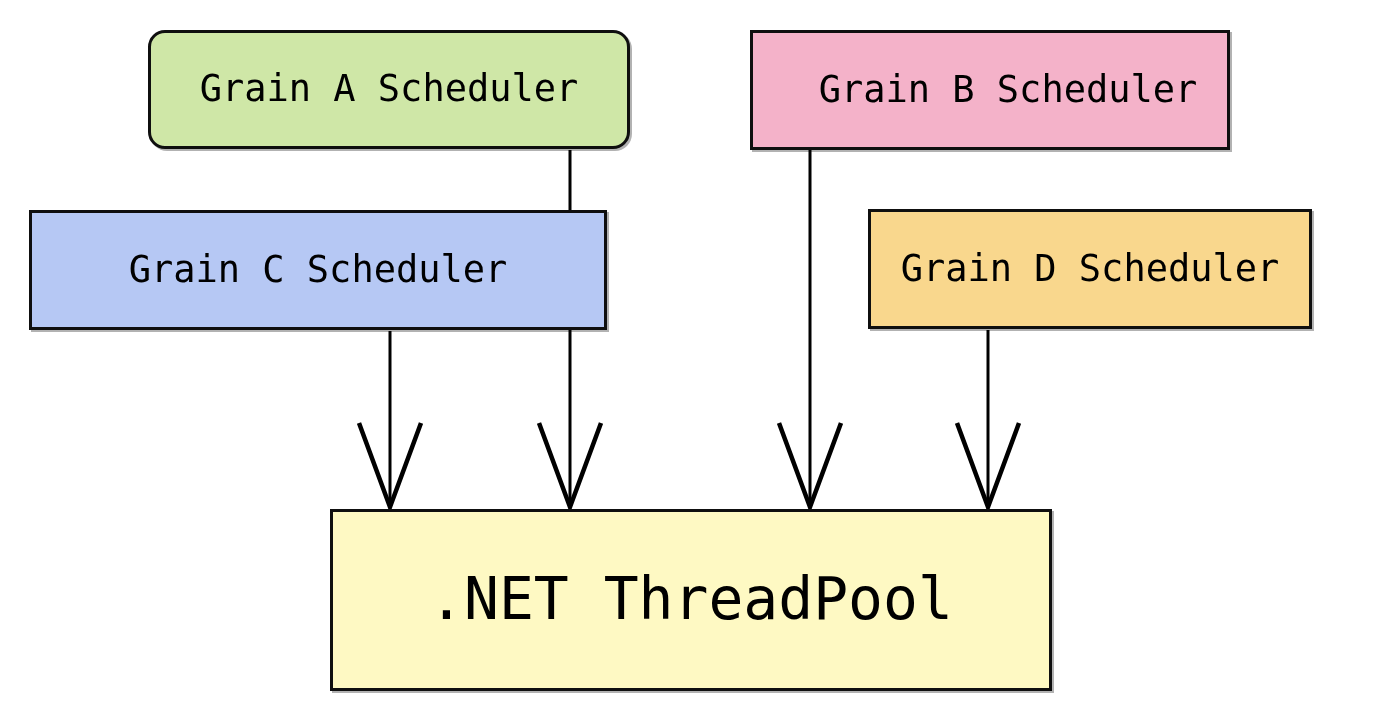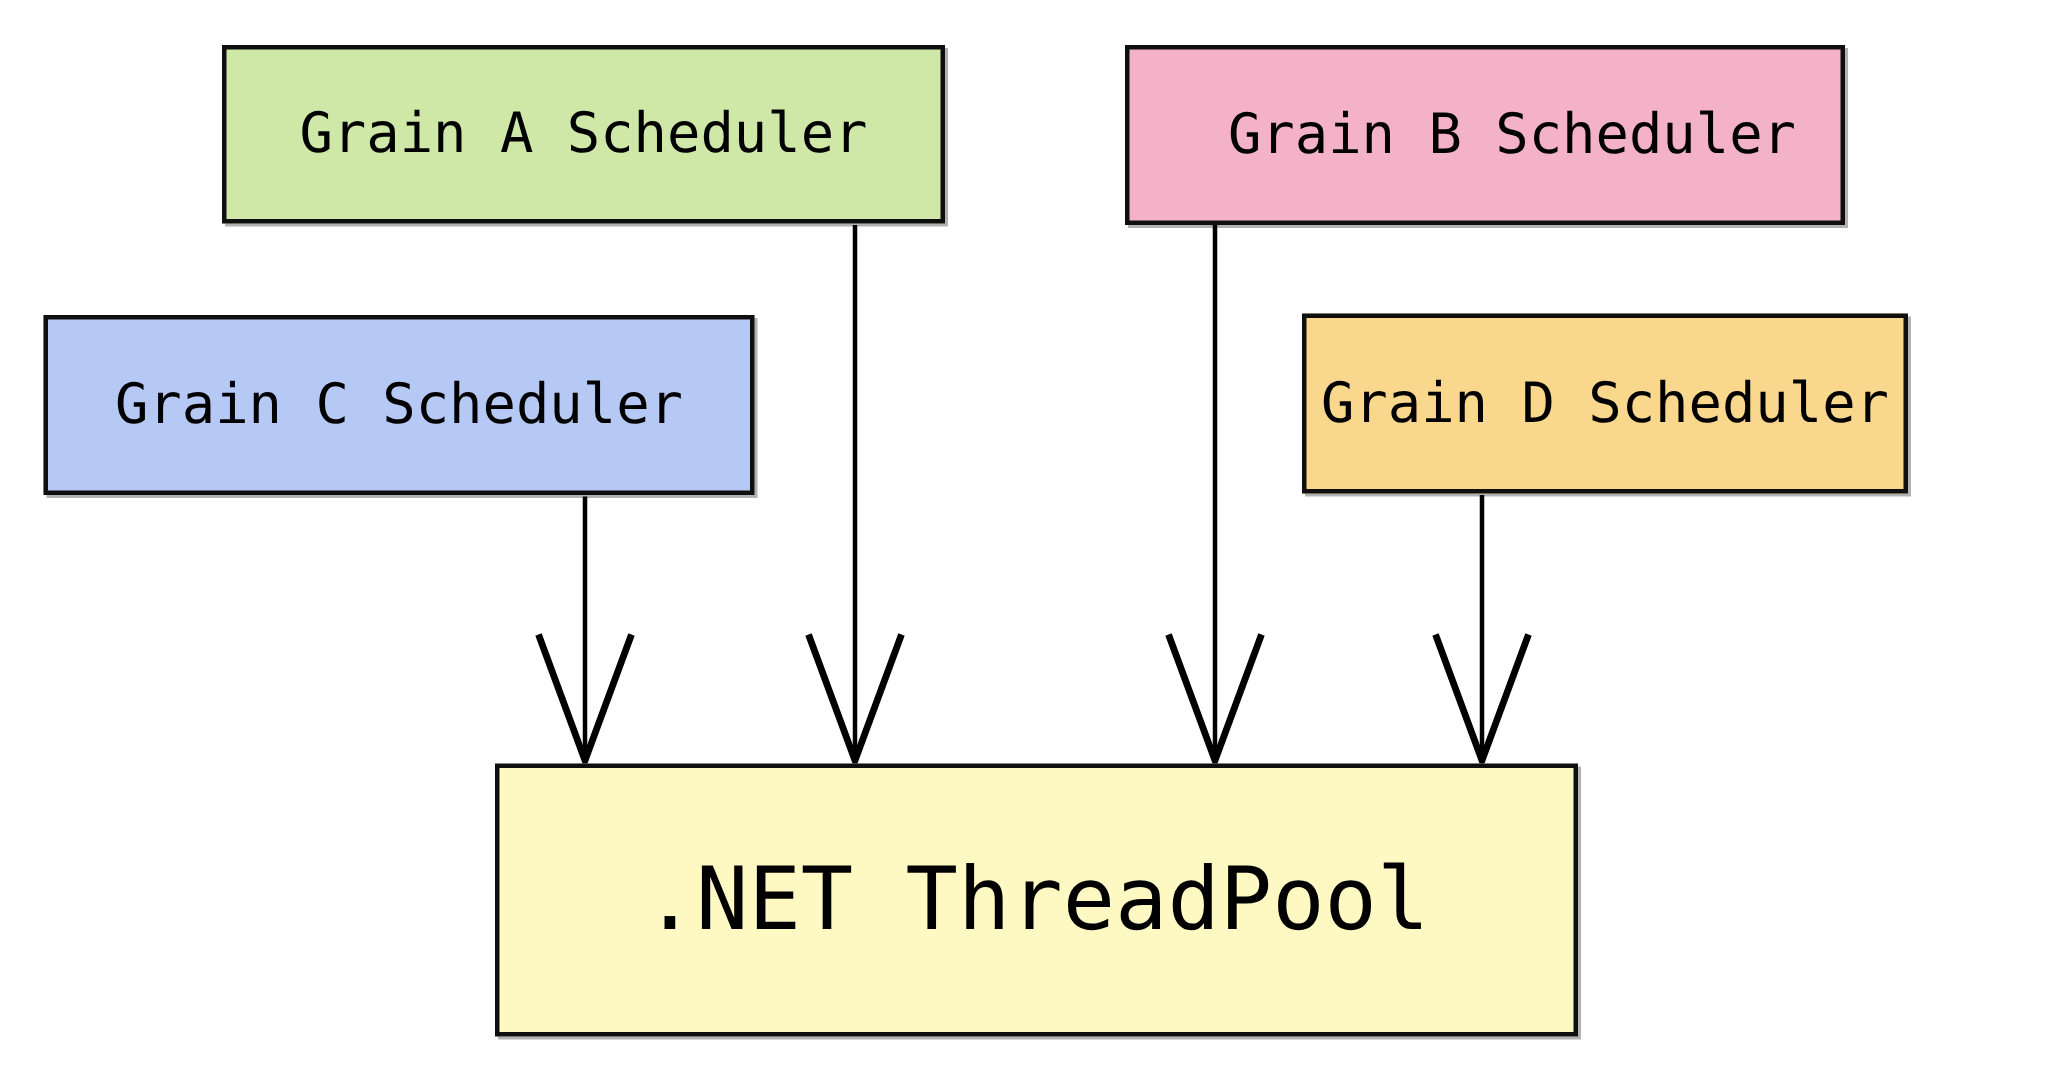--- a/index.html
+++ b/index.html
@@ -46,22 +46,22 @@
   .node .node-label {
     display: block;
     transform: translateY(-1px);
   }
   .node-grain {
     font-size: 37px;
     letter-spacing: 0;
   }
   .node-a { left: 148px; top: 30px;  width: 482px; height: 119px; }
   .node-b { left: 750px; top: 30px;  width: 480px; height: 120px; }
-  .node-c { left: 29px;  top: 210px; width: 474px; height: 120px; }
-  .node-d { left: 868px; top: 209px; width: 404px; height: 120px; }
+  .node-c { left: 29px;  top: 210px; width: 578px; height: 120px; }
+  .node-d { left: 868px; top: 209px; width: 444px; height: 120px; }
   .node-threadpool {
     left: 330px; top: 509px; width: 722px; height: 182px;
     font-size: 58px;
   }
 </style>
 </head>
 <body>
 
 <div class="canvas">
 
@@ -77,21 +77,21 @@
     <g>
       <line x1="810" y1="150" x2="810" y2="505"></line>
       <polyline points="779,423 810,507 841,423"></polyline>
     </g>
     <g>
       <line x1="988" y1="330" x2="988" y2="505"></line>
       <polyline points="957,423 988,507 1019,423"></polyline>
     </g>
   </svg>
 
-  <div class="node node-grain node-a" style="background-color: rgb(207, 231, 167);">
+  <div class="node node-grain node-a" style="background-color: rgb(207, 231, 167); border-radius: 17px;">
     <span class="node-label">Grain A Scheduler</span>
   </div>
 
   <div class="node node-grain node-b" style="background-color: rgb(244, 178, 201); padding-left: 36px;">
     <span class="node-label">Grain B Scheduler</span>
   </div>
 
   <div class="node node-grain node-c" style="background-color: rgb(182, 200, 244);">
     <span class="node-label">Grain C Scheduler</span>
   </div>

